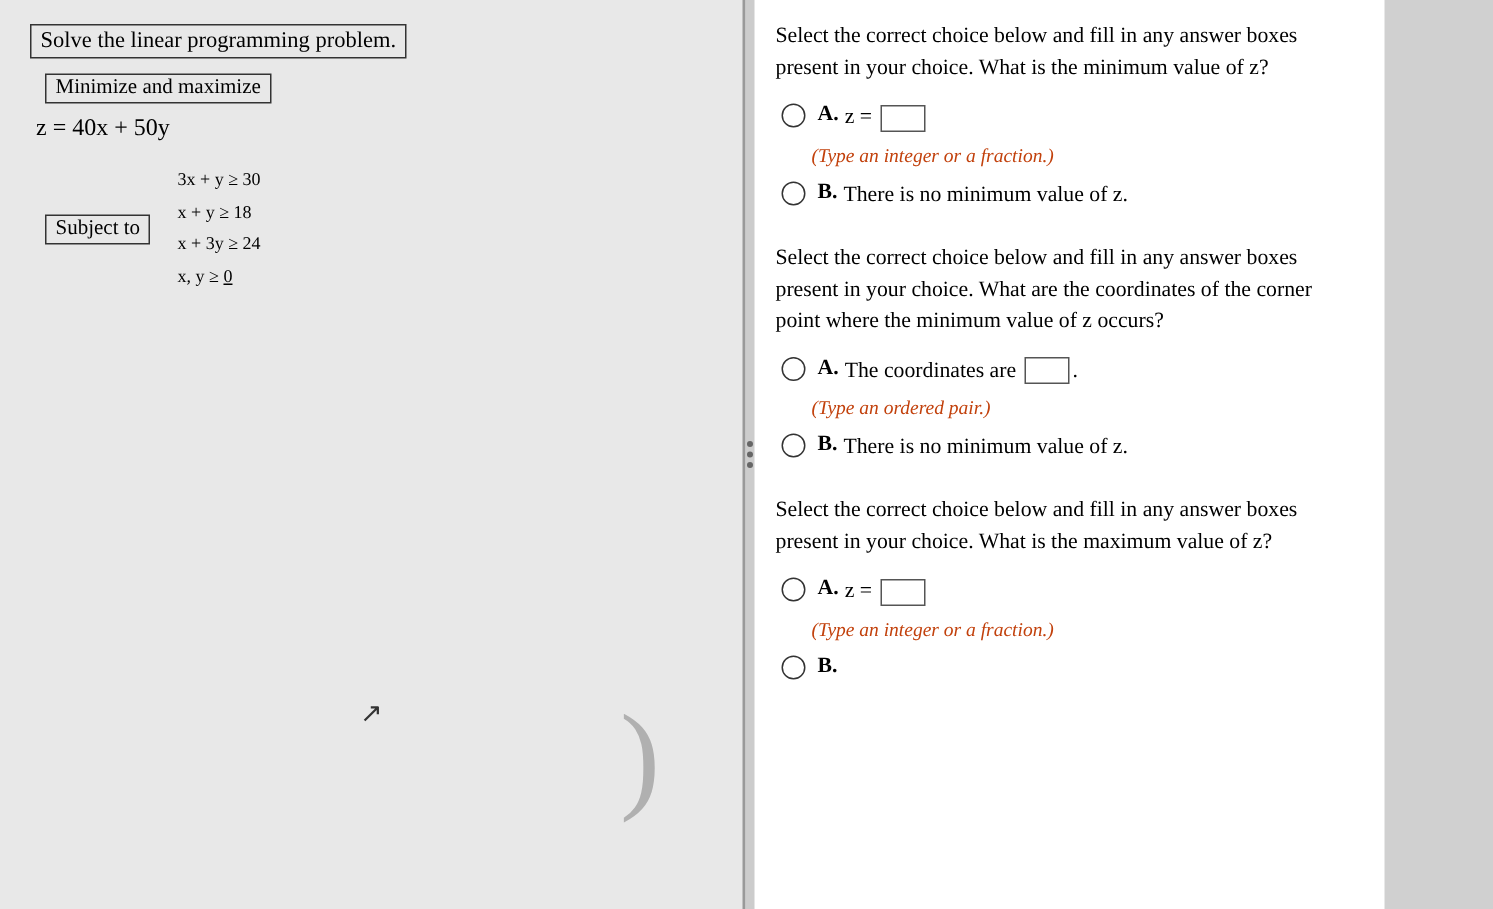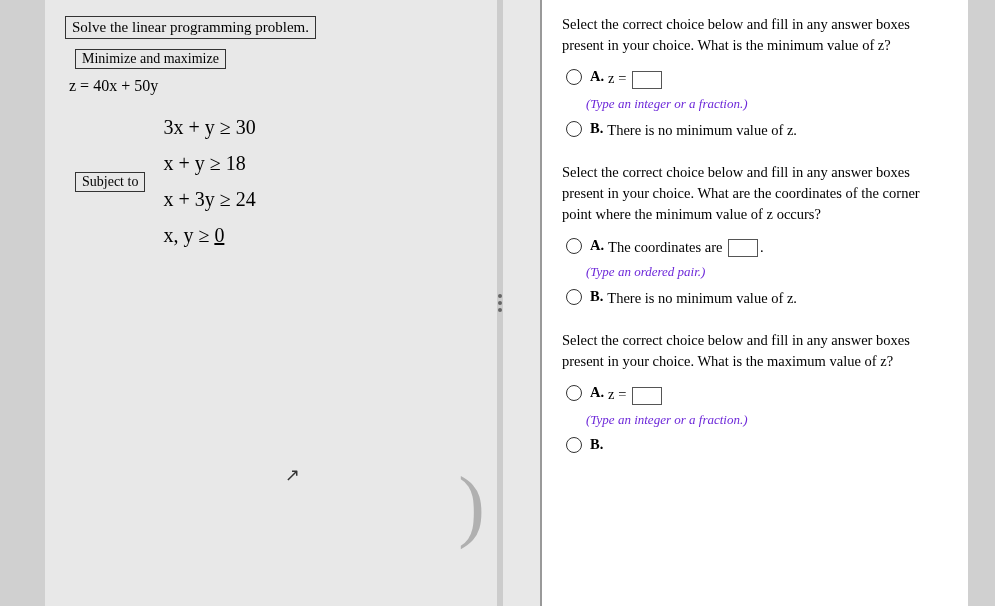--- a/index.html
+++ b/index.html
@@ -12,21 +12,20 @@
       overflow: hidden;
       display: flex;
     }
 
     .left-panel {
       width: 497px;
       background: #e8e8e8;
       padding: 16px 20px;
       border-right: 2px solid #999;
       position: relative;
-      margin-left: 45px;
     }
 
     .right-panel {
       width: 426px;
       background: #ffffff;
       padding: 14px 20px;
       overflow-y: auto;
     }
 
     .problem-title {
@@ -64,21 +63,21 @@
 
     .constraints-section {
       display: flex;
       align-items: center;
       margin-left: 10px;
     }
 
     .constraints-list {
       margin-left: 18px;
       line-height: 1.8;
-      font-size: 20px;
+      font-size: 12px;
     }
 
     .constraints-list .constraint {
       white-space: nowrap;
     }
 
     .underline {
       text-decoration: underline;
     }
 
@@ -129,21 +128,21 @@
       vertical-align: middle;
       margin: 0 2px;
     }
 
     .hint-text {
       font-size: 13px;
       font-style: italic;
       margin-left: 24px;
       margin-top: 2px;
       margin-bottom: 8px;
-      color: #6d28d9;
+      color: #c2410c;
     }
 
     .section-divider {
       height: 14px;
     }
 
     .cursor-arrow {
       position: absolute;
       bottom: 120px;
       left: 240px;

